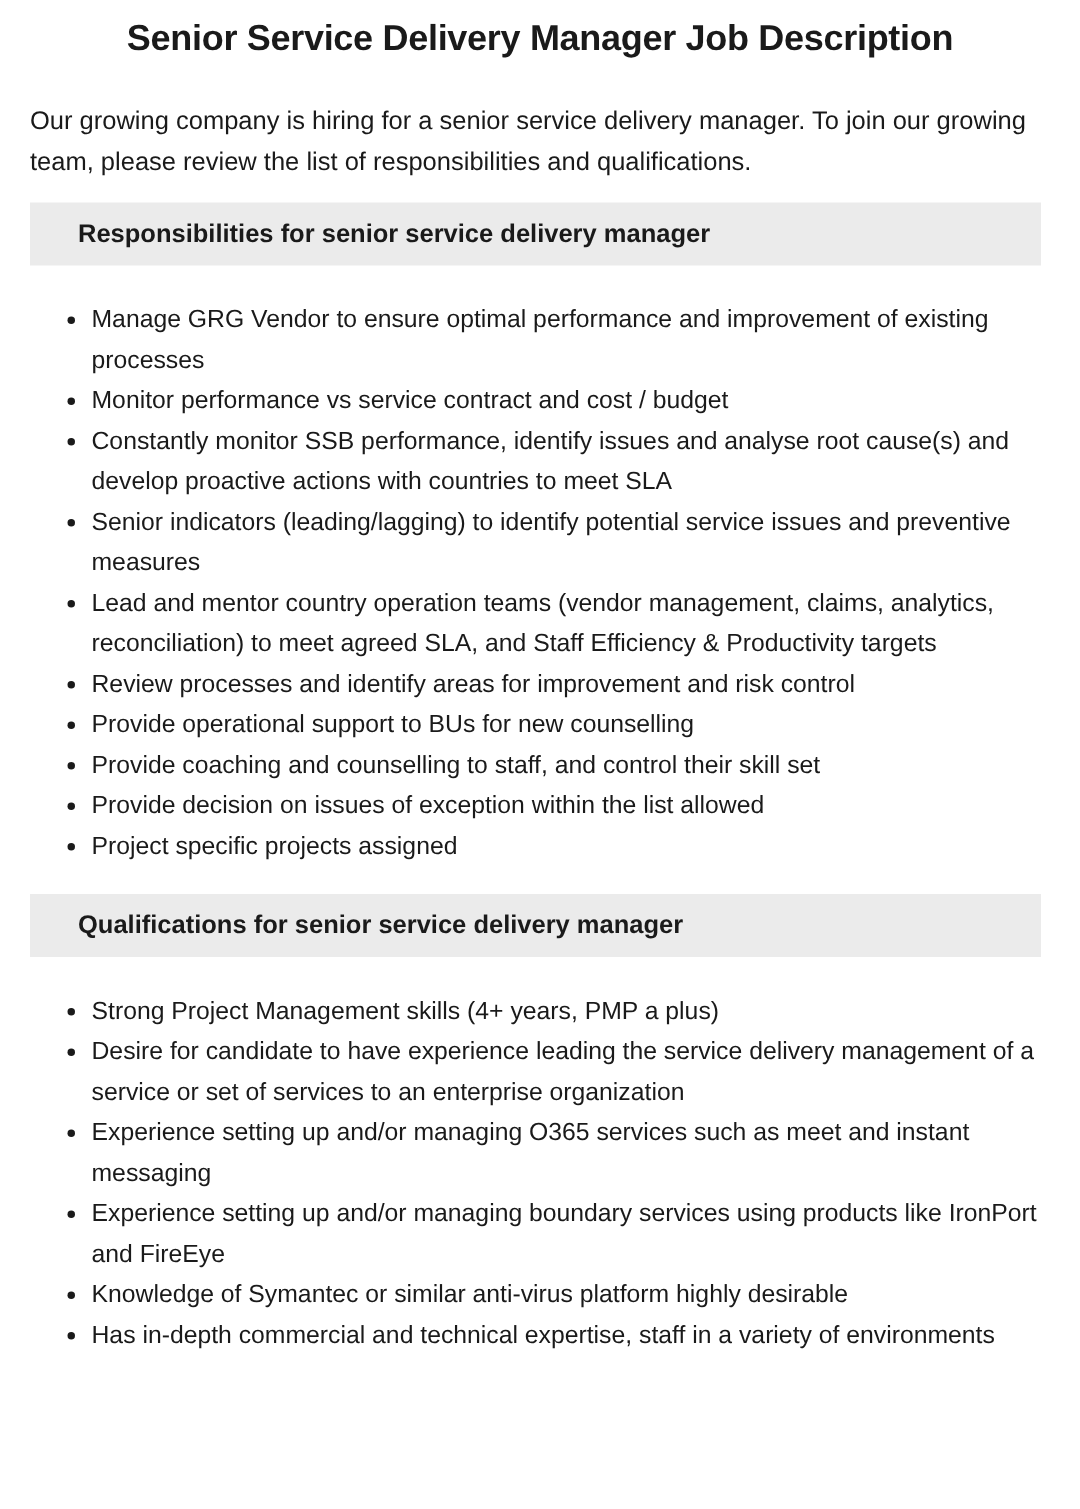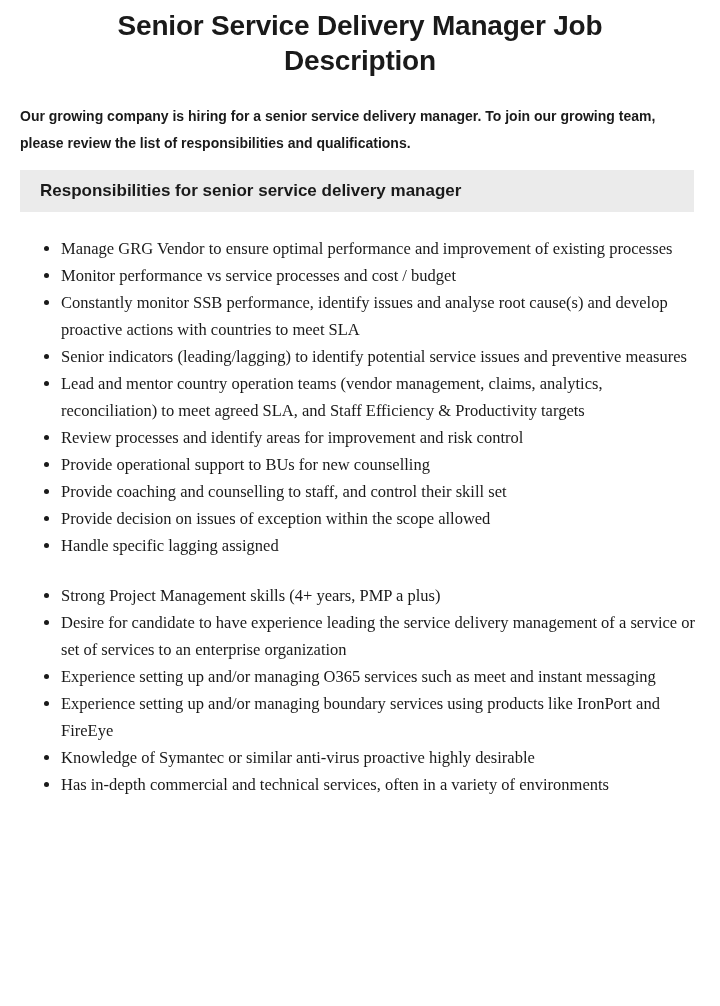--- a/index.html
+++ b/index.html
@@ -14,84 +14,83 @@
     background: var(--page-bg);
   }
   body {
     width: 720px;
     min-height: 1006px;
     font-family: "Liberation Sans", "DejaVu Sans", sans-serif;
     color: var(--text-color);
   }
   main { display: block; }
   h1.page-title {
-    font-size: 28px;
+    font-size: 24px;
     line-height: 35px;
     font-weight: 700;
     text-align: center;
     margin: 8px 50px 0 50px;
     letter-spacing: -0.2px;
   }
   p.intro {
-    font-size: 14px;
+    font-size: 17px;
     line-height: 26.5px;
     margin: 25px 26px 0 20px;
-    font-weight: bold;
   }
   .section-heading {
     margin: 14px 26px 0 20px;
-    padding: 9px 20px;
+    padding: 9px 32px;
     background: var(--header-bg);
     font-size: 17px;
     line-height: 24px;
     font-weight: 700;
   }
   section + * .section-heading,
   section:nth-of-type(2) .section-heading {
     margin-top: 18px;
   }
   ul.bullet-list {
     margin: 23px 20px 0 0;
     padding: 0 0 0 61px;
     list-style: disc outside;
-    font-family: Liberation Serif, serif;
   }
   ul.bullet-list li {
     font-size: 16.5px;
     line-height: 27px;
     padding-left: 0;
   }
 </style>
 </head>
 <body>
 
 <main>
   <h1 class="page-title">Senior Service Delivery Manager Job Description</h1>
   <p class="intro">Our growing company is hiring for a senior service delivery manager. To join our growing team, please review the list of responsibilities and qualifications.</p>
   <div id="sections">
   <section>
     <div class="section-heading">Responsibilities for senior service delivery manager</div>
     <ul class="bullet-list">
           <li>Manage GRG Vendor to ensure optimal performance and improvement of existing processes</li>
-          <li>Monitor performance vs service processes and cost / budget</li>
+          <li>Monitor performance vs service contract and cost / budget</li>
           <li>Constantly monitor SSB performance, identify issues and analyse root cause(s) and develop proactive actions with countries to meet SLA</li>
           <li>Senior indicators (leading/lagging) to identify potential service issues and preventive measures</li>
           <li>Lead and mentor country operation teams (vendor management, claims, analytics, reconciliation) to meet agreed SLA, and Staff Efficiency &amp; Productivity targets</li>
           <li>Review processes and identify areas for improvement and risk control</li>
           <li>Provide operational support to BUs for new counselling</li>
           <li>Provide coaching and counselling to staff, and control their skill set</li>
-          <li>Provide decision on issues of exception within the scope allowed</li>
-          <li>Handle specific lagging assigned</li>
+          <li>Provide decision on issues of exception within the list allowed</li>
+          <li>Project specific projects assigned</li>
         </ul>
   </section>
 
   <section>
+    <div class="section-heading">Qualifications for senior service delivery manager</div>
     <ul class="bullet-list">
           <li>Strong Project Management skills (4+ years, PMP a plus)</li>
           <li>Desire for candidate to have experience leading the service delivery management of a service or set of services to an enterprise organization</li>
           <li>Experience setting up and/or managing O365 services such as meet and instant messaging</li>
           <li>Experience setting up and/or managing boundary services using products like IronPort and FireEye</li>
-          <li>Knowledge of Symantec or similar anti-virus proactive highly desirable</li>
-          <li>Has in-depth commercial and technical services, often in a variety of environments</li>
+          <li>Knowledge of Symantec or similar anti-virus platform highly desirable</li>
+          <li>Has in-depth commercial and technical expertise, staff in a variety of environments</li>
         </ul>
   </section>
 </div>
 </main>
 
 </body></html>

